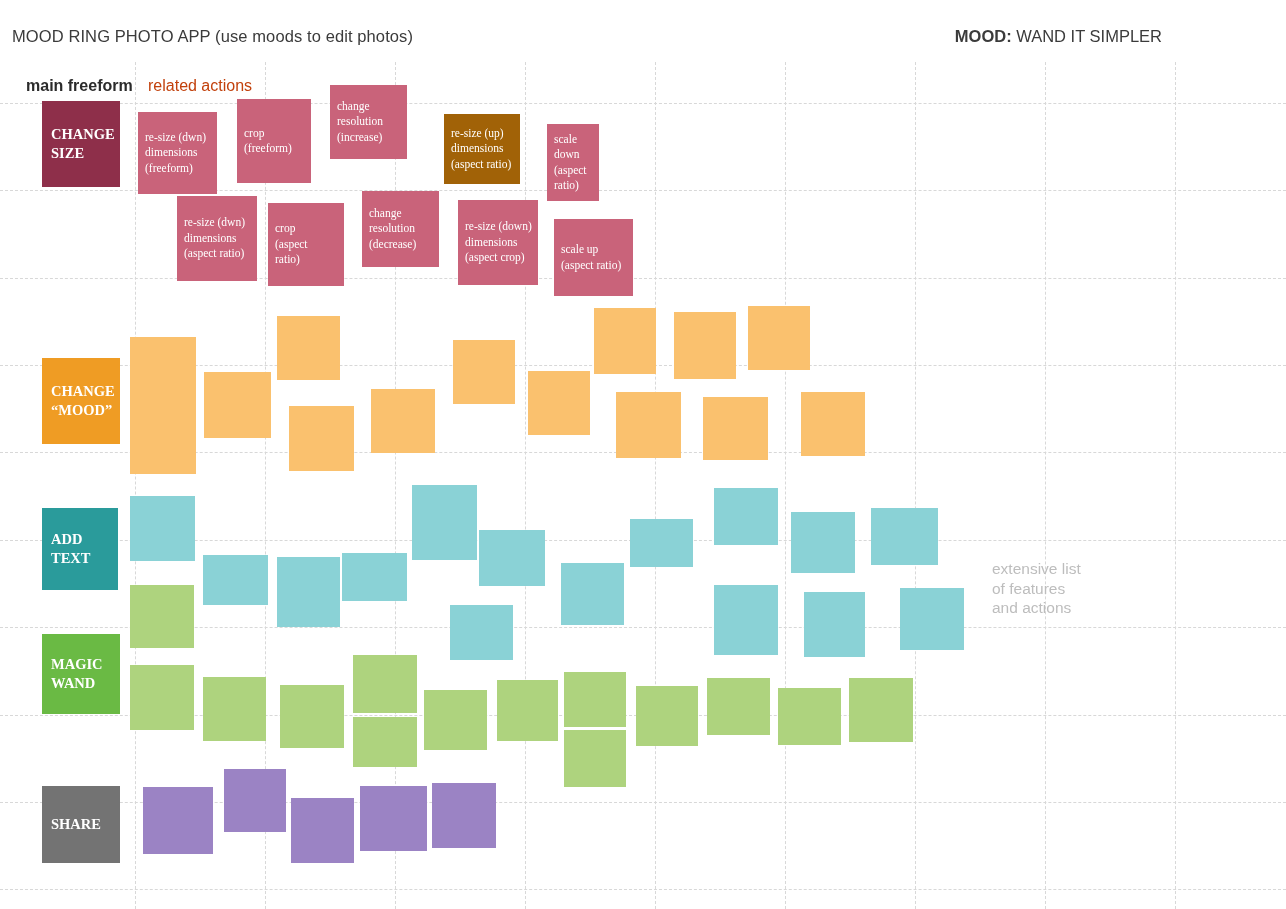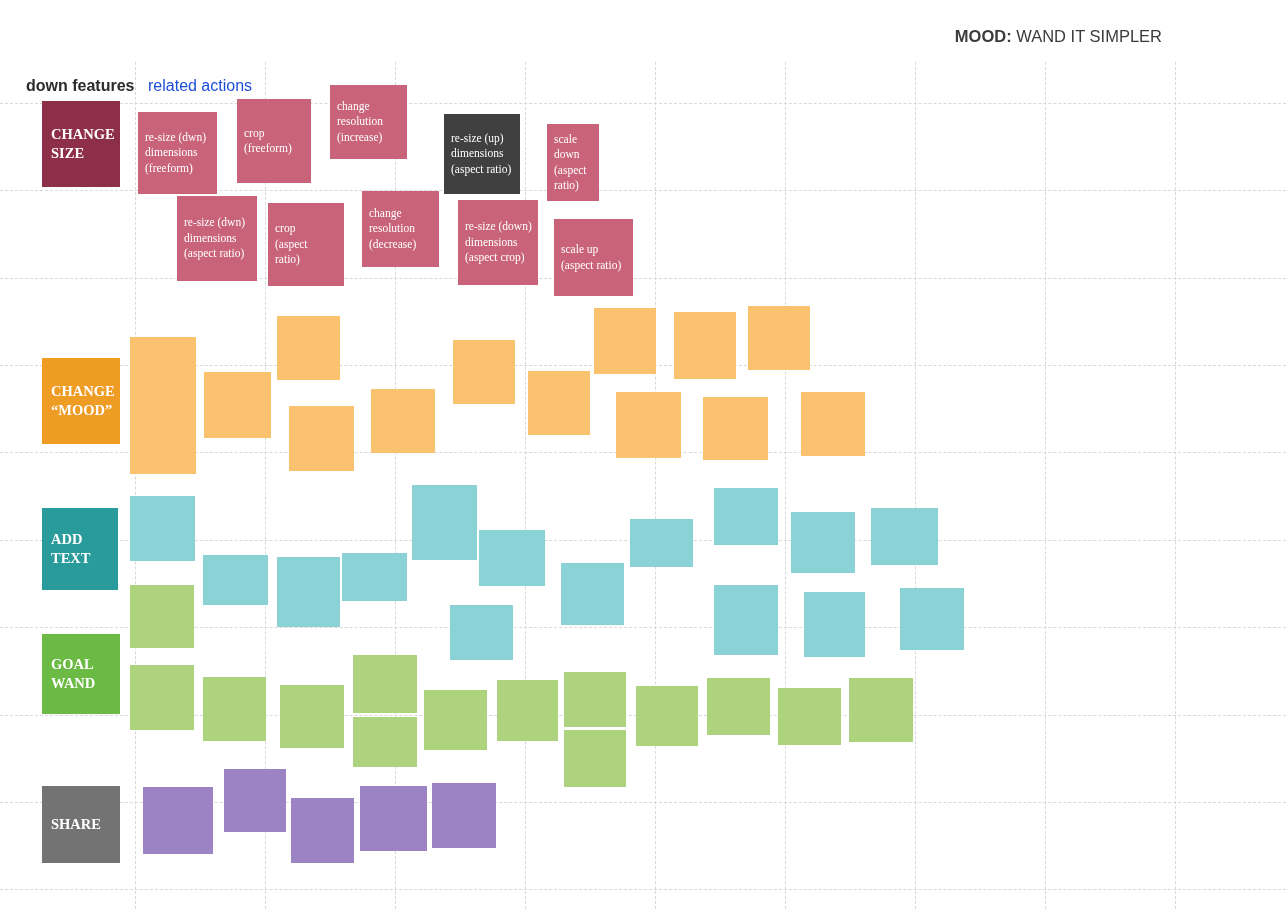--- a/index.html
+++ b/index.html
@@ -73,21 +73,21 @@
   }
   #caption-main {
     left: 26px;
     top: 77px;
     color: #2b2b2b;
     font-weight: bold;
   }
   #caption-related {
     left: 148px;
     top: 77px;
-    color: #1d4ed8;
+    color: #c2410c;
   }
 
   
   #side-note {
     position: absolute;
     left: 992px;
     top: 559px;
     font-size: 15.5px;
     line-height: 19.5px;
     color: #bdbdbd;
@@ -144,50 +144,54 @@
       <div class="gridline-h" style="top: 278px;"></div>
       <div class="gridline-h" style="top: 365px;"></div>
       <div class="gridline-h" style="top: 452px;"></div>
       <div class="gridline-h" style="top: 540px;"></div>
       <div class="gridline-h" style="top: 627px;"></div>
       <div class="gridline-h" style="top: 715px;"></div>
       <div class="gridline-h" style="top: 802px;"></div>
       <div class="gridline-h" style="top: 889px;"></div>
     </div>
 
+  <div id="header-title">MOOD RING PHOTO APP (use moods to edit photos)</div>
 
   <div id="header-goal">
     <span class="goal-key">MOOD:</span><span> WAND IT SIMPLER</span>
   </div>
 
-  <div id="caption-main" class="col-caption">down features</div>
+  <div id="caption-main" class="col-caption">main freeform</div>
 
   <div id="caption-related" class="col-caption">related actions</div>
 
+  <div id="side-note">extensive list
+of features
+and actions</div>
 
   <div id="blocks-layer">
       <div class="block feature" style="left: 42px; top: 101px; width: 78px; height: 86px; background: rgb(142, 47, 74);">
         <span class="block-label">CHANGE
 SIZE</span>
       </div>
       <div class="block action" style="left: 138px; top: 112px; width: 79px; height: 82px; background: rgb(201, 99, 122);">
         <span class="block-label">re-size (dwn)
 dimensions
 (freeform)</span>
       </div>
       <div class="block action" style="left: 237px; top: 99px; width: 74px; height: 84px; background: rgb(201, 99, 122);">
         <span class="block-label">crop
 (freeform)</span>
       </div>
       <div class="block action" style="left: 330px; top: 85px; width: 77px; height: 74px; background: rgb(201, 99, 122);">
         <span class="block-label">change
 resolution
 (increase)</span>
       </div>
-      <div class="block action" style="left: 444px; top: 114px; width: 76px; height: 80px; background: #404040;">
+      <div class="block action" style="left: 444px; top: 114px; width: 76px; height: 70px; background: #a16207;">
         <span class="block-label">re-size (up)
 dimensions
 (aspect ratio)</span>
       </div>
       <div class="block action" style="left: 547px; top: 124px; width: 52px; height: 77px; background: rgb(201, 99, 122);">
         <span class="block-label">scale down
 (aspect ratio)</span>
       </div>
       <div class="block action" style="left: 177px; top: 196px; width: 80px; height: 85px; background: rgb(201, 99, 122);">
         <span class="block-label">re-size (dwn)
@@ -244,21 +248,21 @@
       <div class="block action blank" style="left: 479px; top: 530px; width: 66px; height: 56px; background: rgb(138, 210, 214);"></div>
       <div class="block action blank" style="left: 561px; top: 563px; width: 63px; height: 62px; background: rgb(138, 210, 214);"></div>
       <div class="block action blank" style="left: 630px; top: 519px; width: 63px; height: 48px; background: rgb(138, 210, 214);"></div>
       <div class="block action blank" style="left: 714px; top: 488px; width: 64px; height: 57px; background: rgb(138, 210, 214);"></div>
       <div class="block action blank" style="left: 714px; top: 585px; width: 64px; height: 70px; background: rgb(138, 210, 214);"></div>
       <div class="block action blank" style="left: 791px; top: 512px; width: 64px; height: 61px; background: rgb(138, 210, 214);"></div>
       <div class="block action blank" style="left: 804px; top: 592px; width: 61px; height: 65px; background: rgb(138, 210, 214);"></div>
       <div class="block action blank" style="left: 871px; top: 508px; width: 67px; height: 57px; background: rgb(138, 210, 214);"></div>
       <div class="block action blank" style="left: 900px; top: 588px; width: 64px; height: 62px; background: rgb(138, 210, 214);"></div>
       <div class="block feature" style="left: 42px; top: 634px; width: 78px; height: 80px; background: rgb(106, 186, 68);">
-        <span class="block-label">GOAL
+        <span class="block-label">MAGIC
 WAND</span>
       </div>
       <div class="block action blank" style="left: 130px; top: 585px; width: 64px; height: 63px; background: rgb(174, 211, 126);"></div>
       <div class="block action blank" style="left: 130px; top: 665px; width: 64px; height: 65px; background: rgb(174, 211, 126);"></div>
       <div class="block action blank" style="left: 203px; top: 677px; width: 63px; height: 64px; background: rgb(174, 211, 126);"></div>
       <div class="block action blank" style="left: 280px; top: 685px; width: 64px; height: 63px; background: rgb(174, 211, 126);"></div>
       <div class="block action blank" style="left: 353px; top: 655px; width: 64px; height: 58px; background: rgb(174, 211, 126);"></div>
       <div class="block action blank" style="left: 353px; top: 717px; width: 64px; height: 50px; background: rgb(174, 211, 126);"></div>
       <div class="block action blank" style="left: 424px; top: 690px; width: 63px; height: 60px; background: rgb(174, 211, 126);"></div>
       <div class="block action blank" style="left: 497px; top: 680px; width: 61px; height: 61px; background: rgb(174, 211, 126);"></div>

